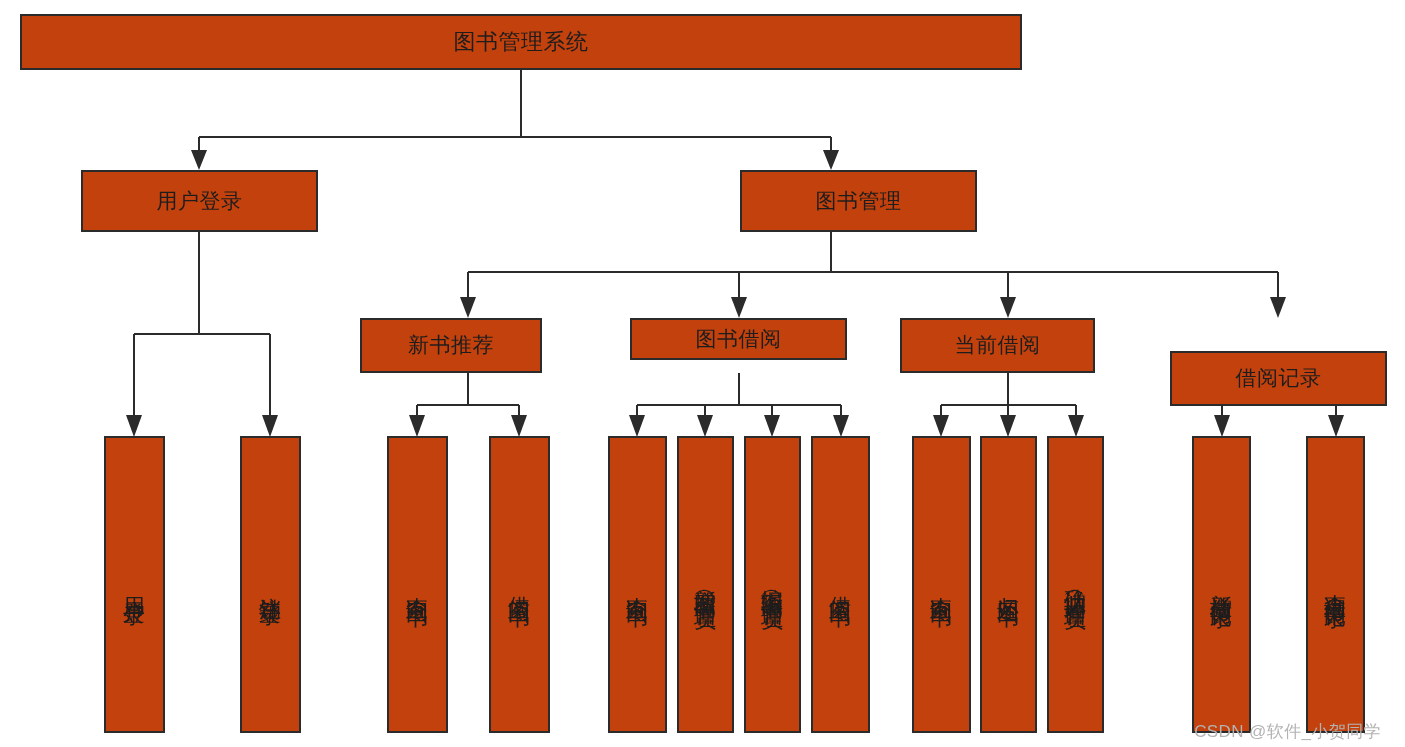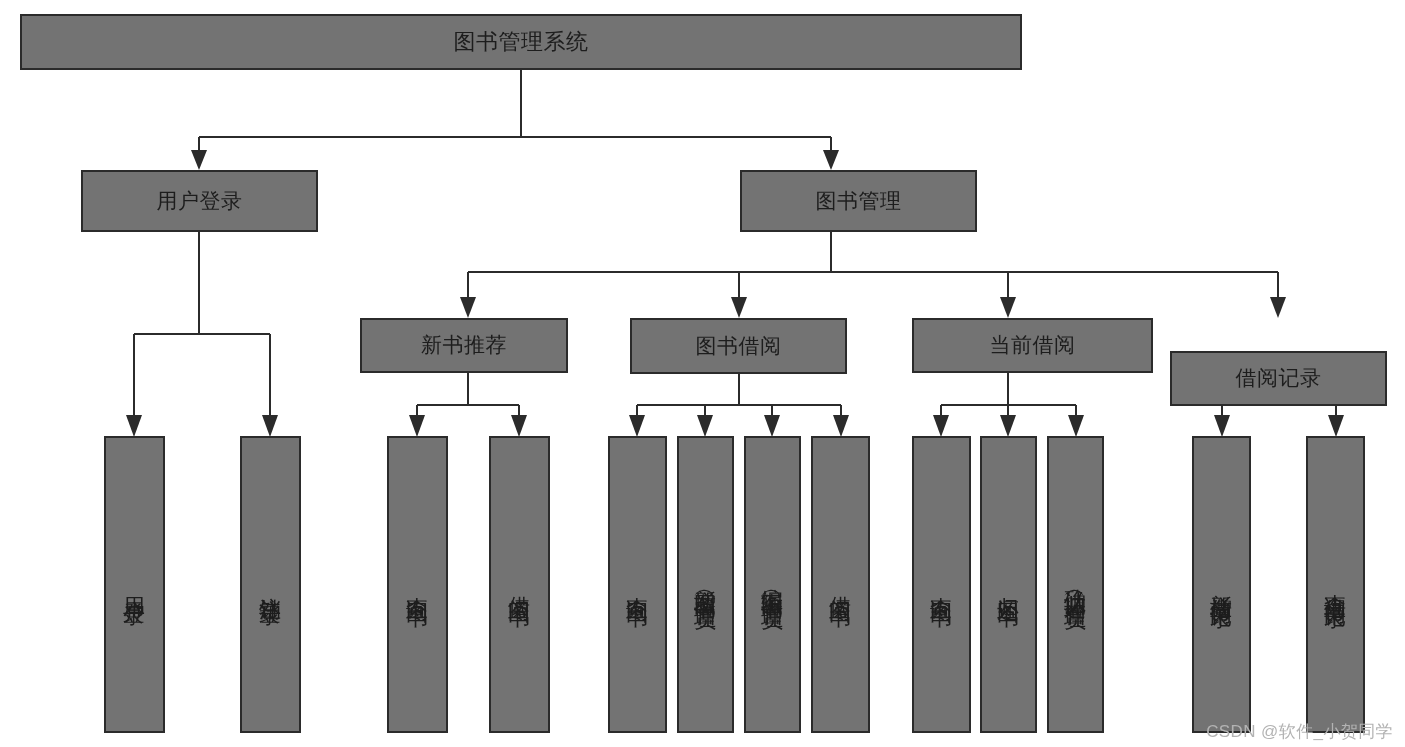--- a/index.html
+++ b/index.html
@@ -35,21 +35,21 @@
     fill: none;
     shape-rendering: crispEdges;
   }
   #connectors polygon {
     fill: #2b2b2b;
   }
   
   .node {
     position: absolute;
     box-sizing: border-box;
-    background: #737373;
+    background: #c2410c;
     border: 2.2px solid #2b2b2b;
     display: flex;
     align-items: center;
     justify-content: center;
     z-index: 2;
   }
   .node .label {
     display: block;
     text-align: center;
     letter-spacing: 0.5px;
@@ -73,21 +73,21 @@
     writing-mode: vertical-rl;
     text-orientation: upright;
     font-size: 22px;
     line-height: 1.05;
     letter-spacing: 3px;
     white-space: nowrap;
   }
   
   #watermark {
     position: absolute;
-    right: 12px;
+    right: 24px;
     bottom: 4px;
     font-size: 17px;
     color: #b3b3b3;
     letter-spacing: 0.4px;
     z-index: 5;
     font-family: "Liberation Sans", "DejaVu Sans", sans-serif;
     white-space: nowrap;
   }
 </style>
 </head>
@@ -162,29 +162,29 @@
   </div>
 
   <div class="node horizontal" style="left:81px; top:170px; width:237px; height:62px;">
     <span class="label">用户登录</span>
   </div>
 
   <div class="node horizontal" style="left:711px; top:170px; width:237px; height:62px;margin-left:29px;">
     <span class="label">图书管理</span>
   </div>
 
-  <div class="node horizontal" style="left:360px; top:318px; width:208px; height:55px;">
+  <div class="node horizontal" style="left:360px; top:318px; width:182px; height:55px;">
     <span class="label">新书推荐</span>
   </div>
 
-  <div class="node horizontal" style="left:630px; top:318px; width:217px; height:56px;">
+  <div class="node horizontal" style="left:630px; top:318px; width:217px; height:42px;">
     <span class="label">图书借阅</span>
   </div>
 
-  <div class="node horizontal" style="left:900px; top:318px; width:241px; height:55px;margin-left:12px;">
+  <div class="node horizontal" style="left:900px; top:318px; width:195px; height:55px;">
     <span class="label">当前借阅</span>
   </div>
 
   <div class="node horizontal" style="left:1170px; top:318px; width:217px; height:55px;margin-top:33px;">
     <span class="label">借阅记录</span>
   </div>
 
   <div class="node vertical" style="left:104px; top:436px; width:61px; height:297px;">
     <span class="label">用户登录</span>
   </div>

